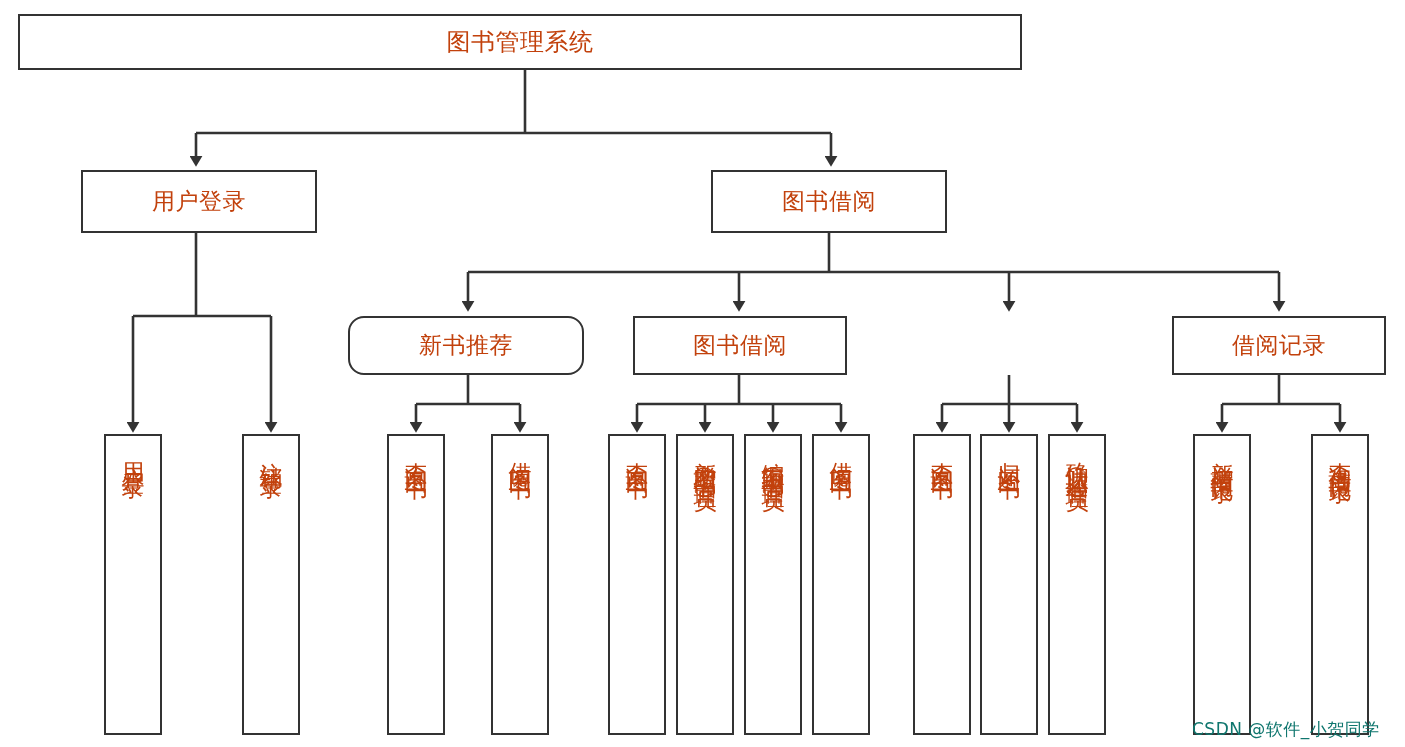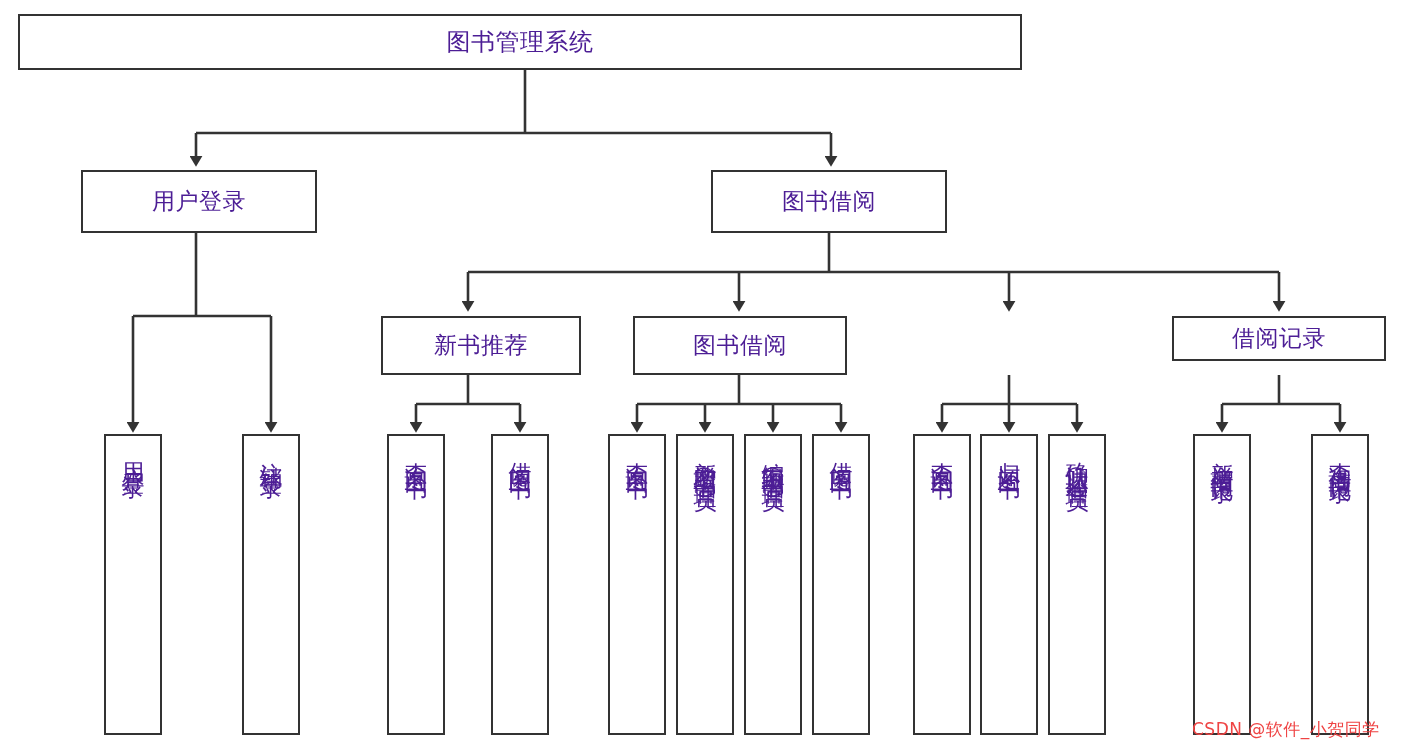--- a/index.html
+++ b/index.html
@@ -27,21 +27,21 @@
     pointer-events: none;
   }
   .node {
     position: absolute;
     box-sizing: border-box;
     border: 2.6px solid #333333;
     background: #ffffff;
     display: flex;
     align-items: center;
     justify-content: center;
-    color: #4c1d95;
+    color: #c2410c;
   }
   .node .lbl {
     display: block;
     line-height: 1.18;
     white-space: nowrap;
     text-align: center;
   }
   .node.horiz .lbl {
     font-size: 23px;
     letter-spacing: 0.5px;
@@ -60,21 +60,21 @@
     letter-spacing: 5px;
     line-height: 1;
     white-space: nowrap;
   }
   .node.vert.tall .lbl {
     letter-spacing: 4px;
   }
   .watermark {
     position: absolute;
     font-size: 17px;
-    color: #ef4444;
+    color: #0f766e;
     white-space: nowrap;
     letter-spacing: 0.5px;
   }
 </style>
 </head>
 <body>
 
 <div id="canvas">
 
   <svg id="wires" viewBox="0 0 1405 747" xmlns="http://www.w3.org/2000/svg">
@@ -131,27 +131,27 @@
     <span class="lbl">图书管理系统</span>
   </div>
 
   <div class="node horiz" style="left:81px; top:170px; width:236px; height:63px;">
     <span class="lbl">用户登录</span>
   </div>
   <div class="node horiz" style="left:711px; top:170px; width:236px; height:63px;">
     <span class="lbl">图书借阅</span>
   </div>
 
-  <div class="node horiz" style="left:381px; top:316px; width:200px; height:59px;">
+  <div class="node horiz" style="left:348px; top:316px; width:236px; height:59px;border-radius:16px;">
     <span class="lbl">新书推荐</span>
   </div>
   <div class="node horiz" style="left:633px; top:316px; width:214px; height:59px;">
     <span class="lbl">图书借阅</span>
   </div>
-  <div class="node horiz" style="left:1172px; top:316px; width:214px; height:45px;">
+  <div class="node horiz" style="left:1172px; top:316px; width:214px; height:59px;">
     <span class="lbl">借阅记录</span>
   </div>
 
   <div class="node vert" style="left:104px; top:434px; width:58px; height:301px;">
     <span class="lbl">用户登录</span>
   </div>
   <div class="node vert" style="left:242px; top:434px; width:58px; height:301px;">
     <span class="lbl">注销登录</span>
   </div>
 

